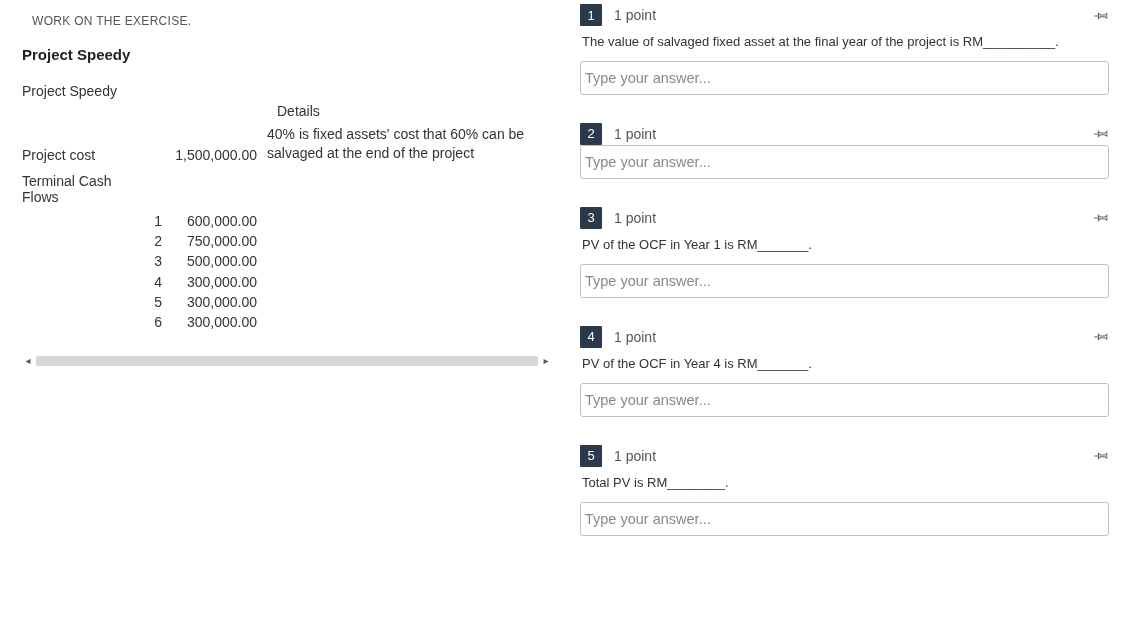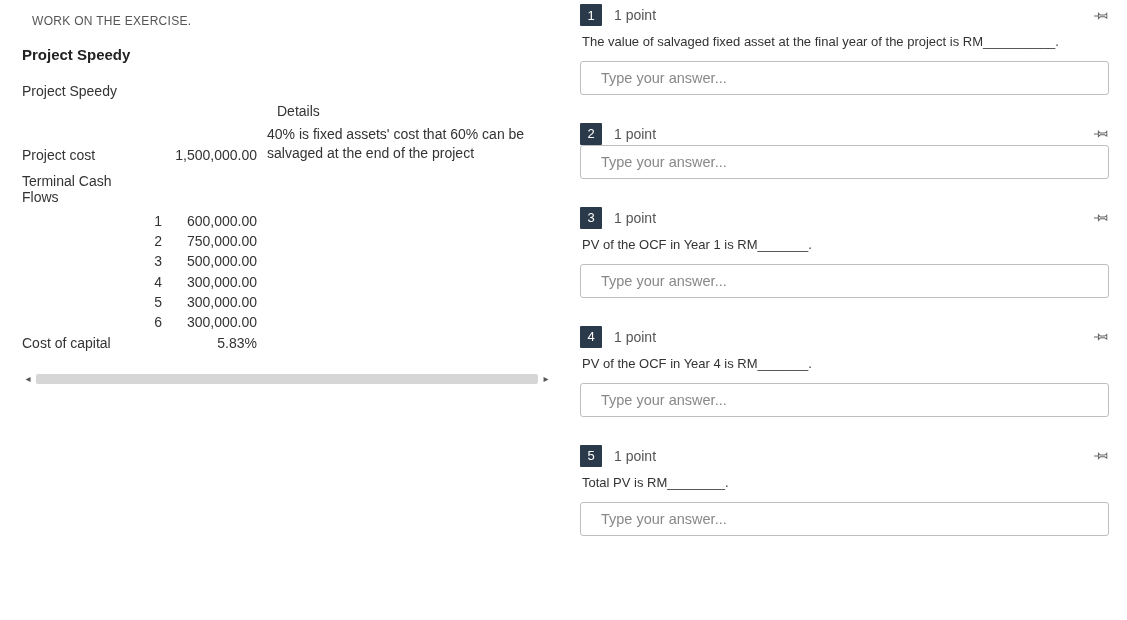--- a/index.html
+++ b/index.html
@@ -107,21 +107,21 @@
   .q-text {
     margin: 8px 0 10px 2px;
     color: #333;
     font-size: 13px;
     line-height: 1.3;
   }
   .q-input {
     width: 100%;
     border: 1px solid #bfbfbf;
     border-radius: 3px;
-    padding: 8px 20px;
+    padding: 8px 4px;
     font-size: 14.5px;
     color: #333;
     outline: none;
   }
   .q-input::placeholder { color: #888; }
 </style>
 </head>
 <body>
 
 <div class="page">
@@ -161,24 +161,20 @@
         </div>
         <div class="ocf-row">
           <span class="ocf-n">5</span>
           <span class="ocf-v">300,000.00</span>
         </div>
         <div class="ocf-row">
           <span class="ocf-n">6</span>
           <span class="ocf-v">300,000.00</span>
         </div>
       </div>
-      <div class="row cap-row">
-        <div class="c1">Cost of capital</div>
-        <div class="cap-val">5.83%</div>
-      </div>
     </div>
 
     <div class="hscroll">
       <span class="arrow">◂</span>
       <div class="track"></div>
       <span class="arrow">▸</span>
     </div>
   </div>
 
   <div class="right">

